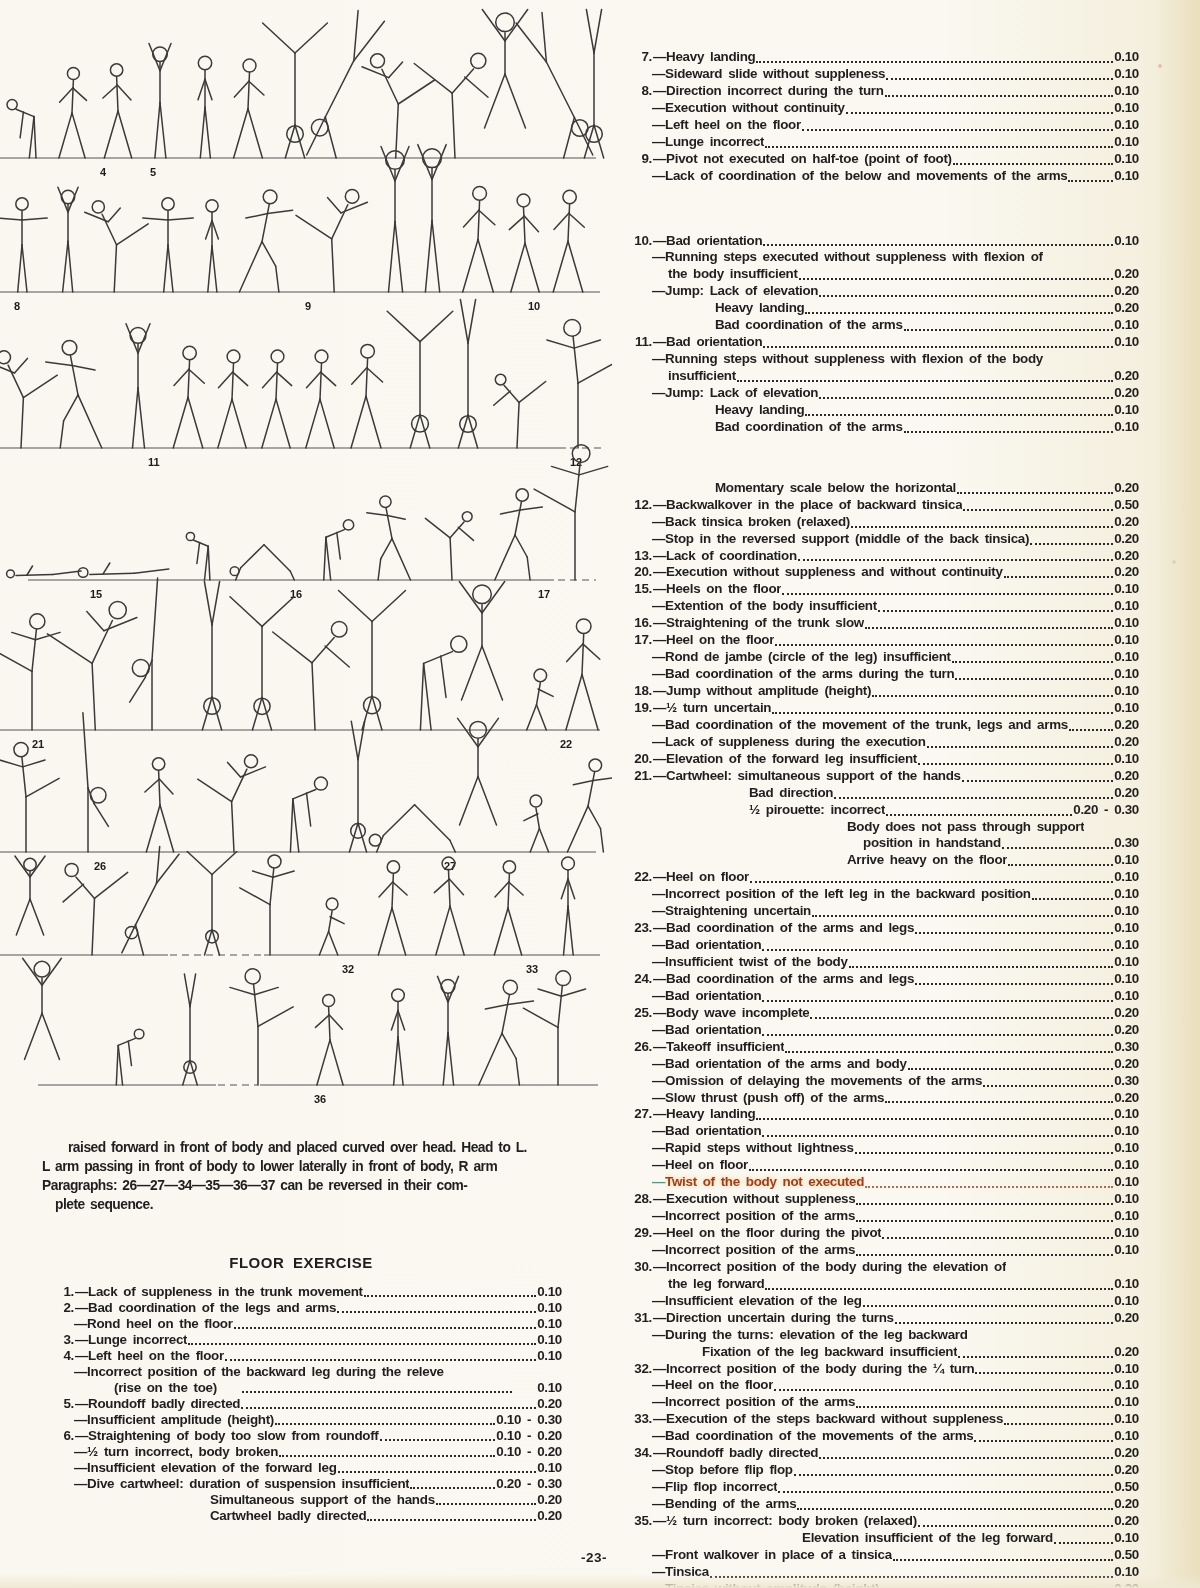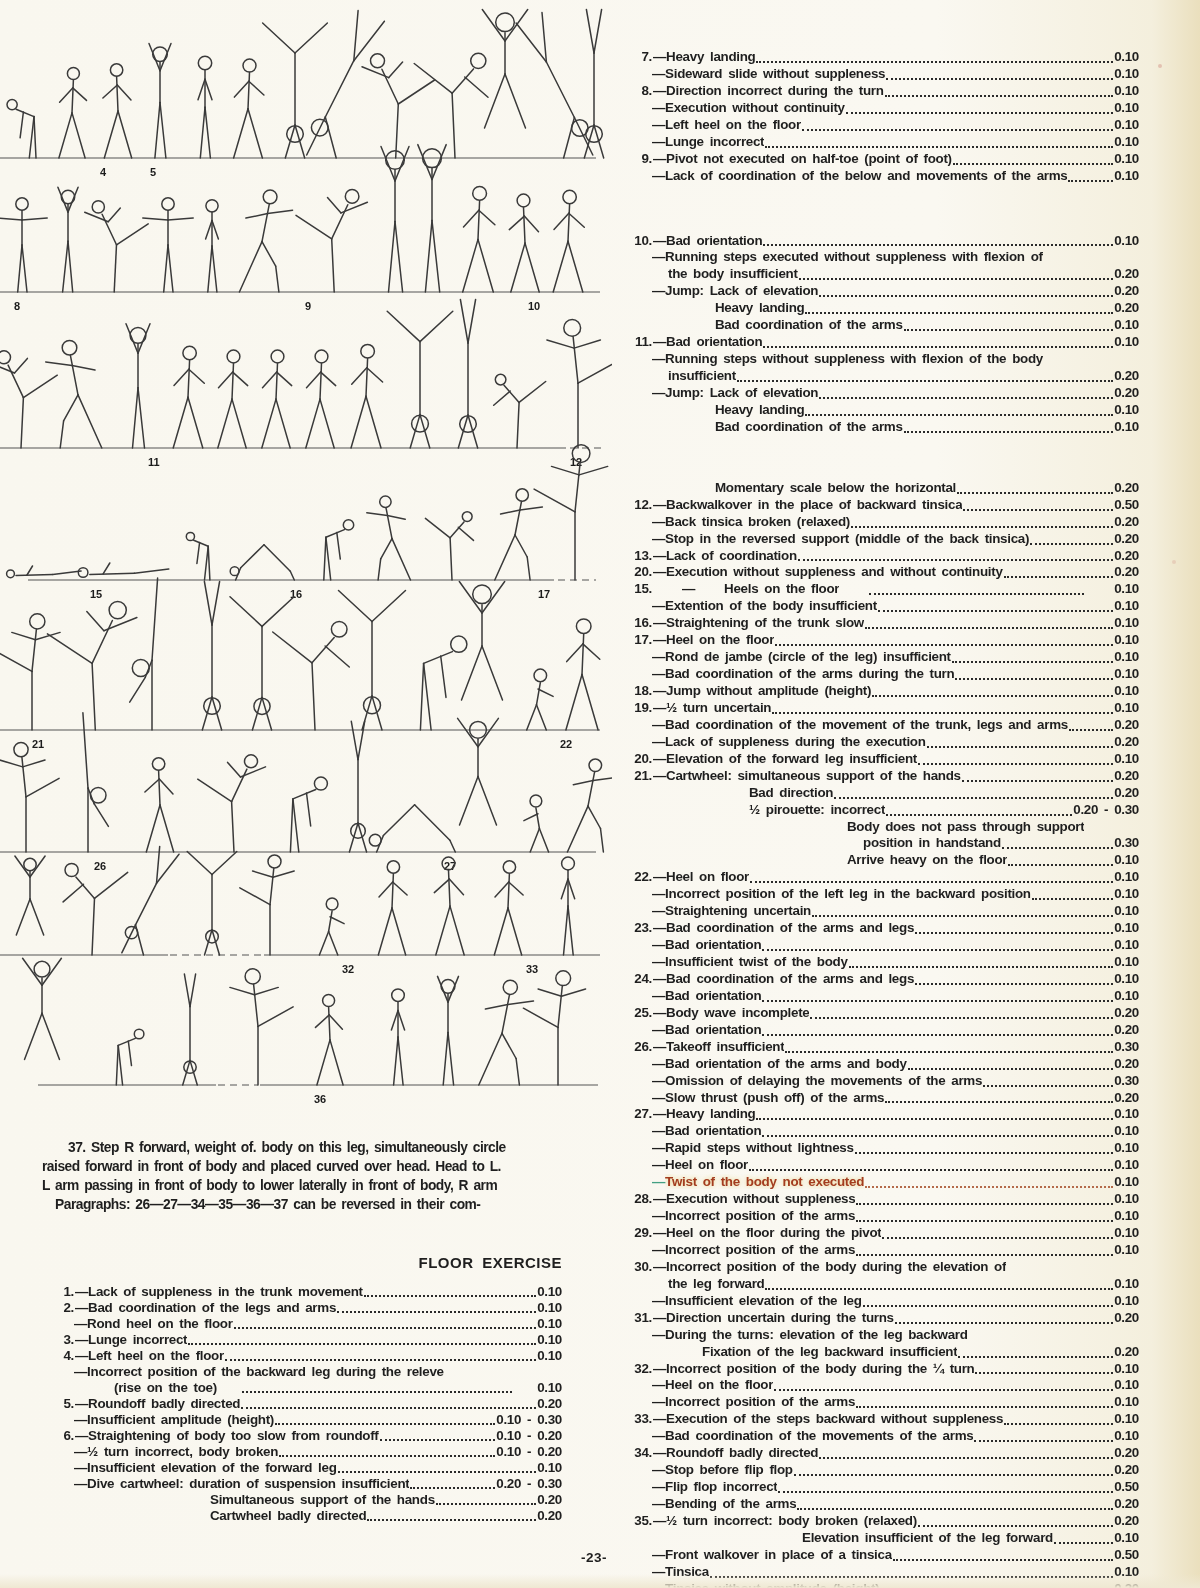--- a/index.html
+++ b/index.html
@@ -31,21 +31,21 @@
   
   #rcol{position:absolute;left:622px;top:49px;width:517px;font-size:13.4px;}
   
   #para37{position:absolute;left:42px;top:1138px;width:527px;font-size:13.8px;
           font-weight:700;letter-spacing:-0.5px;word-spacing:2px;}
   #para37 .pl{height:19px;line-height:19px;overflow:hidden;white-space:nowrap;}
   #para37 .pl:first-child{text-indent:26px;}
   #para37 .pl:nth-child(4){text-indent:13px;}
   
   #fx{position:absolute;left:40px;top:1254px;width:522px;font-size:13.4px;}
-  #fx .hd{text-align:right;font-weight:700;font-size:15px;letter-spacing:0.5px;
+  #fx .hd{text-align:center;font-weight:700;font-size:15px;letter-spacing:0.5px;
           word-spacing:4px;height:18px;line-height:18px;margin-bottom:12px;}
   #pageno{position:absolute;left:544px;top:1550px;width:100px;text-align:center;
           font-weight:700;font-size:13.5px;letter-spacing:0.5px;}
 </style>
 </head>
 <body>
 <div id="page">
 
   <div id="figs"><svg width="612" height="1125" viewBox="0 0 612 1125">
         <line x1="0" x2="596" y1="158" y2="158"></line>
@@ -747,24 +747,24 @@
           <polyline points="562.3,986.0 558.0,1027.4"></polyline>
           <polyline points="561.5,996.2 585.6,989.0"></polyline>
           <polyline points="561.5,996.2 538.1,989.0"></polyline>
           <polyline points="558.0,1027.4 523.4,1008.2"></polyline>
           <polyline points="558.0,1027.4 558.0,1085.0"></polyline>
           <circle cx="563.2" cy="978.2" r="7.4"></circle>
         </g>
       </svg></div>
 
   <div id="para37">
-      <div class="pl">37.  Step R forward, weight of. body on this leg, simultaneously circle</div>
       <div class="pl">raised forward in front of body and placed curved over head. Head to L.</div>
       <div class="pl">L arm passing in front of body to lower laterally in front of body, R arm</div>
       <div class="pl">Paragraphs: 26—27—34—35—36—37 can be reversed in their com-</div>
+      <div class="pl">plete sequence.</div>
     </div>
 
   <div id="fx">
     <div class="hd">FLOOR EXERCISE</div>
     <div id="fx-list">
         <div class="ln" style="height: 16px;">
           <span class="num" style="flex: 0 0 34px;">1.</span>
           <span class="dash">—</span>
           <span class="txt">Lack of suppleness in the trunk movement</span>
           <span class="lead"></span>
@@ -1031,21 +1031,21 @@
         <span class="lead"></span>
         <span class="val">0.20</span>
       </div>
       <div class="ln" style="height: 16.95px;">
         <span class="num" style="flex: 0 0 30px;">20.</span>
         <span class="dash">—</span>
         <span class="txt">Execution without suppleness and without continuity</span>
         <span class="lead"></span>
         <span class="val">0.20</span>
       </div>
-      <div class="ln" style="height: 16.95px; gap: 29px;">
+      <div class="ln" style="height: 16.95px;">
         <span class="num" style="flex: 0 0 30px;">15.</span>
         <span class="dash">—</span>
         <span class="txt">Heels on the floor</span>
         <span class="lead"></span>
         <span class="val">0.10</span>
       </div>
       <div class="ln" style="height: 16.95px;">
         <span class="sp" style="flex: 0 0 30px;"></span>
         <span class="dash">—</span>
         <span class="txt">Extention of the body insufficient</span>

